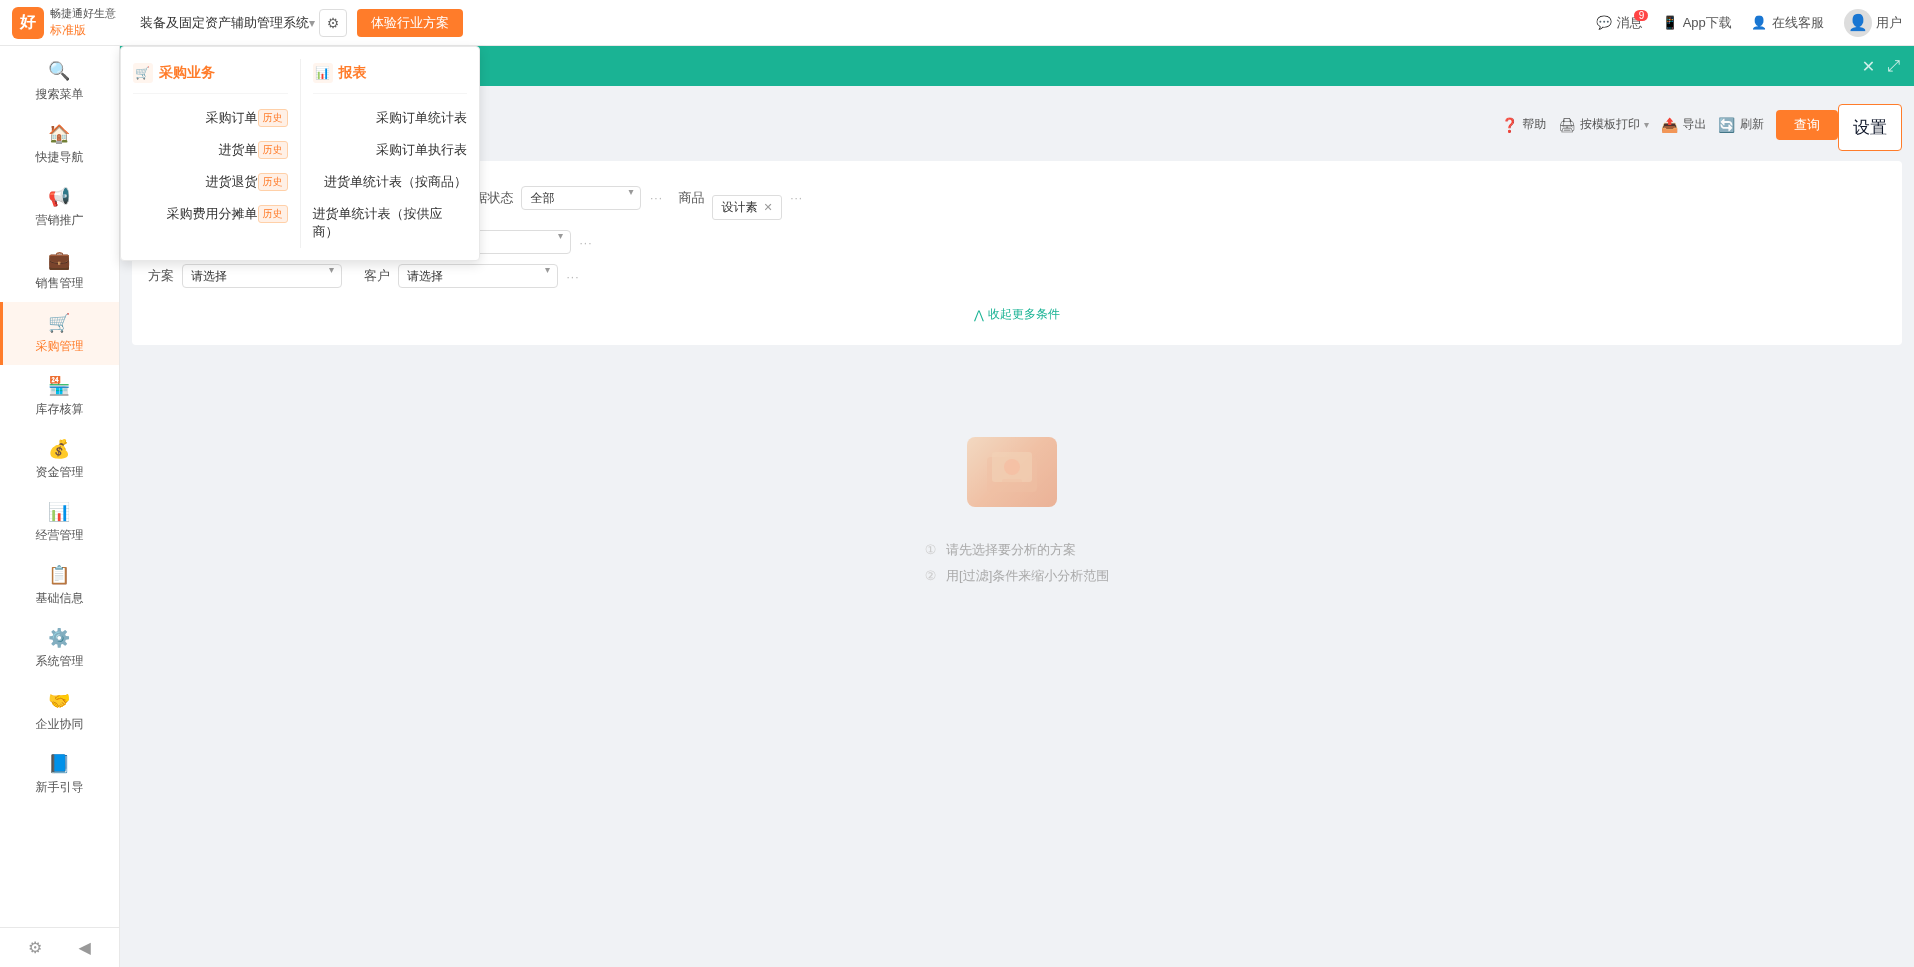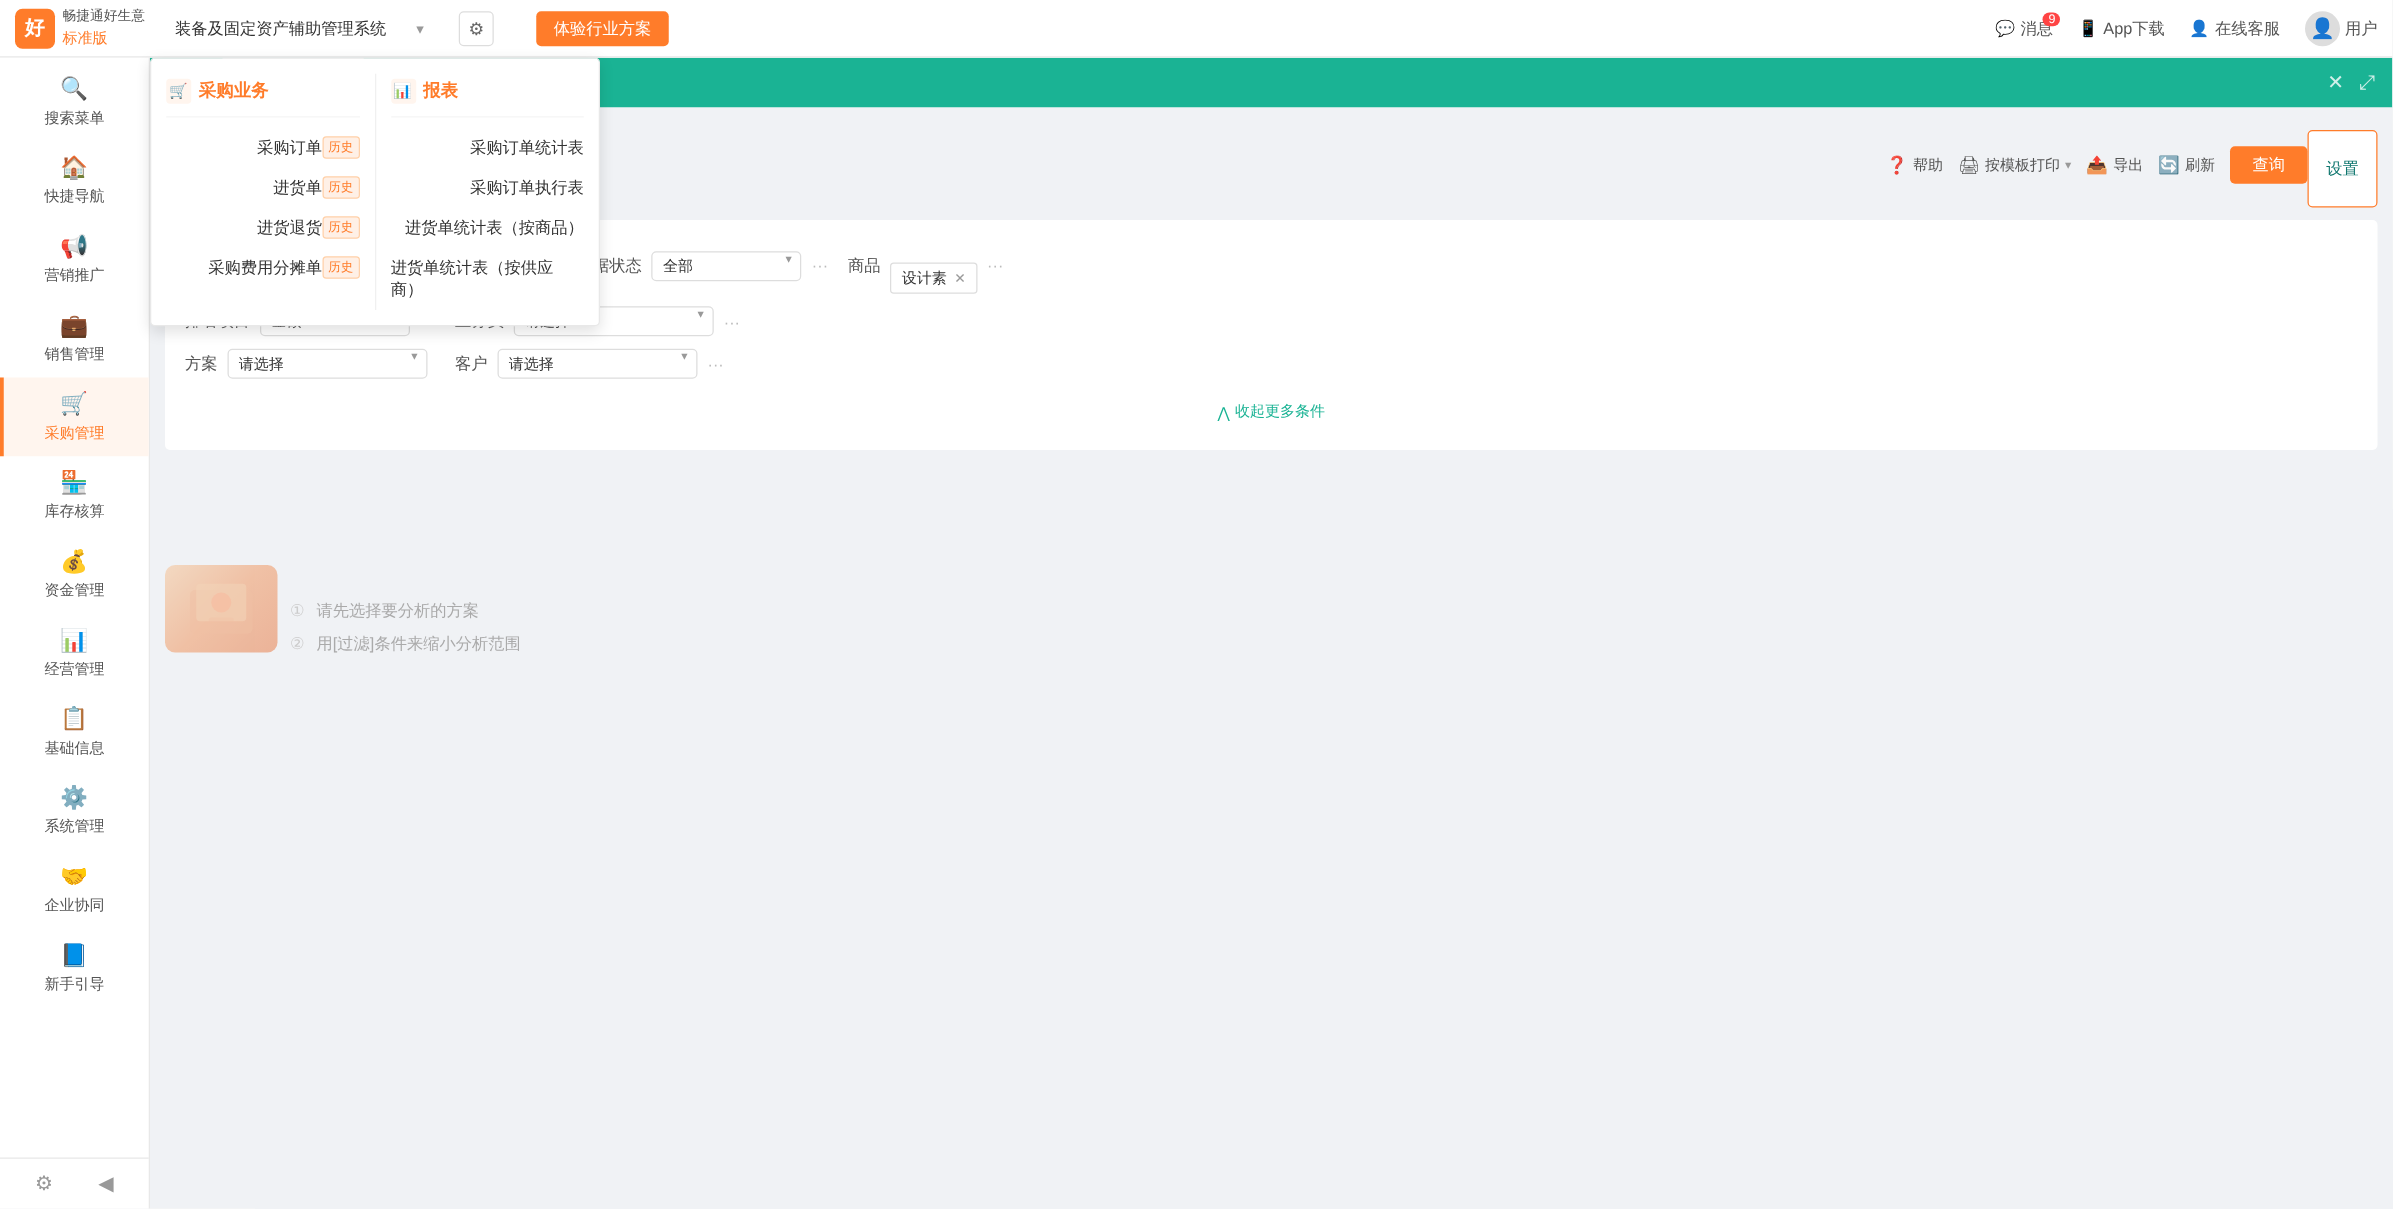--- a/index.html
+++ b/index.html
@@ -26,21 +26,21 @@
       width: 32px; height: 32px;
       background: #ff7c2a;
       border-radius: 6px;
       display: flex; align-items: center; justify-content: center;
       color: #fff; font-size: 16px; font-weight: bold;
     }
     .logo-text { font-size: 11px; color: #555; line-height: 1.4; }
     .logo-badge { font-size: 12px; color: #ff7c2a; }
 
     .system-title-area {
-      display: flex; align-items: center; gap: 24px;
+      display: flex; align-items: center; gap: 0;
       margin-left: 8px;
     }
     .system-title { font-size: 13px; color: #333; }
     .title-arrow { color: #999; font-size: 12px; }
     .settings-icon-btn {
       width: 28px; height: 28px;
       border: 1px solid #ddd;
       border-radius: 4px;
       display: flex; align-items: center; justify-content: center;
       cursor: pointer; color: #666; font-size: 14px;
@@ -262,23 +262,23 @@
       cursor: pointer; color: #555; font-size: 12px;
     }
     .toolbar-btn .icon { font-size: 14px; }
     .btn-query {
       background: #ff7c2a; color: #fff;
       border: none; border-radius: 4px;
       padding: 6px 18px; font-size: 13px;
       cursor: pointer;
     }
     .btn-settings {
-      background: #fff; color: #0f766e;
+      background: #fff; color: #0f172a;
       border: 1px solid #ff7c2a; border-radius: 4px;
-      padding: 21px 14px; font-size: 13px;
+      padding: 11px 14px; font-size: 17px;
       cursor: pointer;
       margin-top: 6px;
       display: block;
       text-align: center;
     }
 
     .more-link { color: #1ab394; cursor: pointer; font-size: 12px; }
 
     .collapse-bar {
       text-align: center;
@@ -288,23 +288,23 @@
       font-size: 12px;
       display: flex;
       align-items: center;
       justify-content: center;
       gap: 4px;
     }
 
     
     .empty-state {
       display: flex;
-      flex-direction: row;
-      align-items: center;
-      justify-content: flex-start;
+      flex-direction: column;
+      align-items: center;
+      justify-content: flex-end;
       padding: 80px 0;
       color: #999;
     }
     .empty-icon {
       width: 100px; height: 80px;
       position: relative;
       margin-bottom: 20px;
     }
     .empty-icon-img {
       width: 90px; height: 70px;

